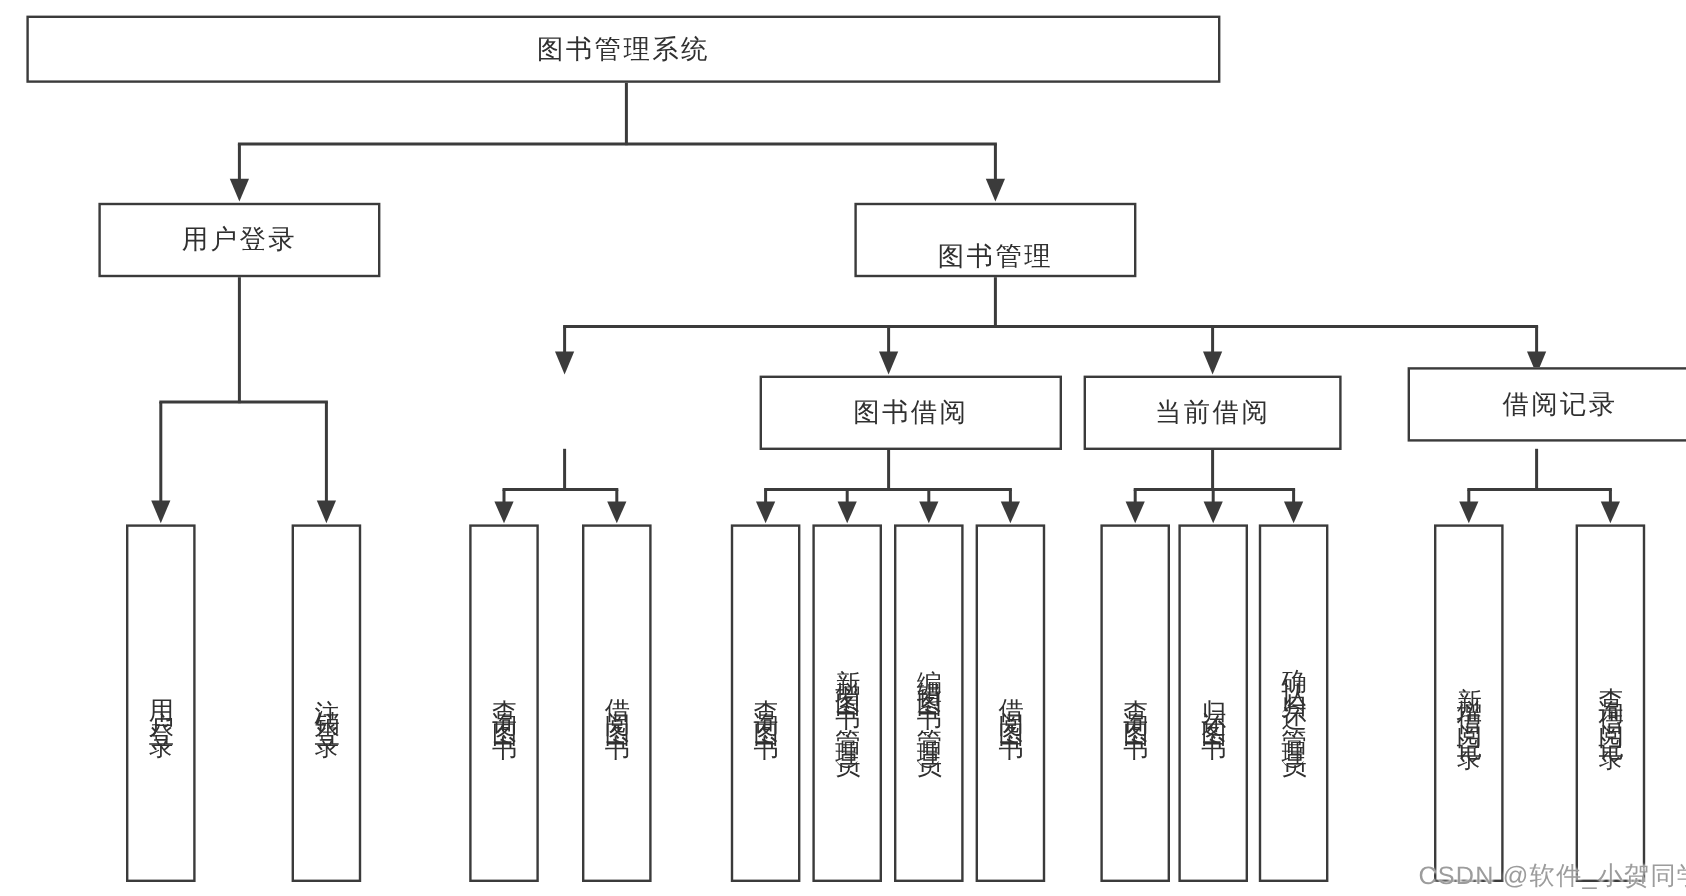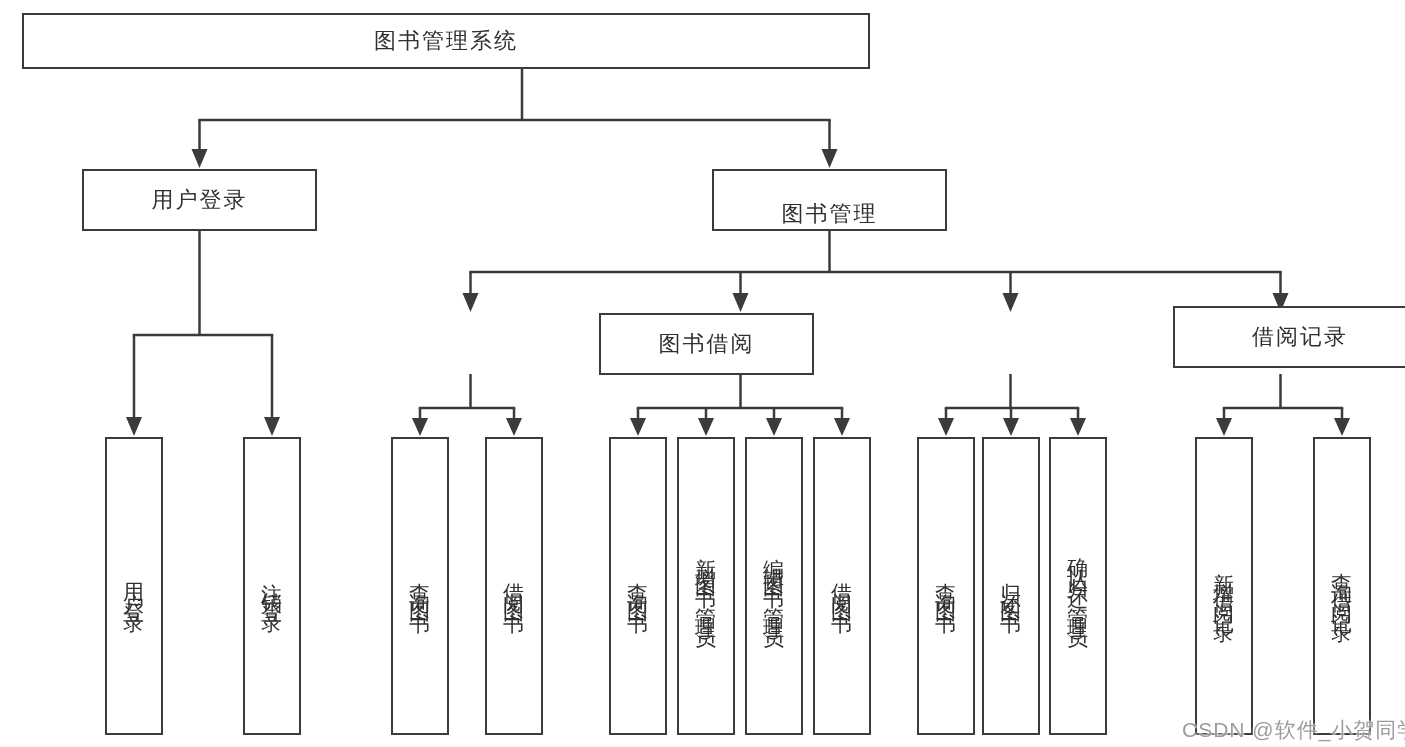--- a/index.html
+++ b/index.html
@@ -132,33 +132,36 @@
     <g>
       <line x1="1280.5" y1="374" x2="1280.5" y2="409"></line>
       <line x1="1222.75" y1="408" x2="1343.25" y2="408"></line>
       <line x1="1224" y1="408" x2="1224" y2="420"></line>
       <polygon points="1216,418 1232,418 1224,436"></polygon>
       <line x1="1342" y1="408" x2="1342" y2="420"></line>
       <polygon points="1334,418 1350,418 1342,436"></polygon>
     </g>
   </svg>
 
-  <div class="node h-node" style="left:22px;top:13px;width:848px;height:56px;">
+  <div class="node h-node" style="left:22px;top:13px;width:995px;height:56px;">
     <span>图书管理系统</span>
   </div>
 
   <div class="node h-node" style="left:82px;top:169px;width:235px;height:62px;">
     <span>用户登录</span>
   </div>
   <div class="node h-node" style="left:712px;top:169px;width:235px;height:62px;align-items:flex-end;">
     <span>图书管理</span>
   </div>
 
-  <div class="node h-node" style="left:599px;top:313px;width:215px;height:62px;">
+  <div class="node h-node" style="left:633px;top:313px;width:252px;height:62px;">
     <span>图书借阅</span>
+  </div>
+  <div class="node h-node" style="left:903px;top:313px;width:215px;height:62px;">
+    <span>当前借阅</span>
   </div>
   <div class="node h-node" style="left:1173px;top:306px;width:254px;height:62px;">
     <span>借阅记录</span>
   </div>
 
   <div class="node v-node" style="left:105px;top:437px;width:58px;height:298px;">
     <span>用户登录</span>
   </div>
   <div class="node v-node" style="left:243px;top:437px;width:58px;height:298px;">
     <span>注销登录</span>

